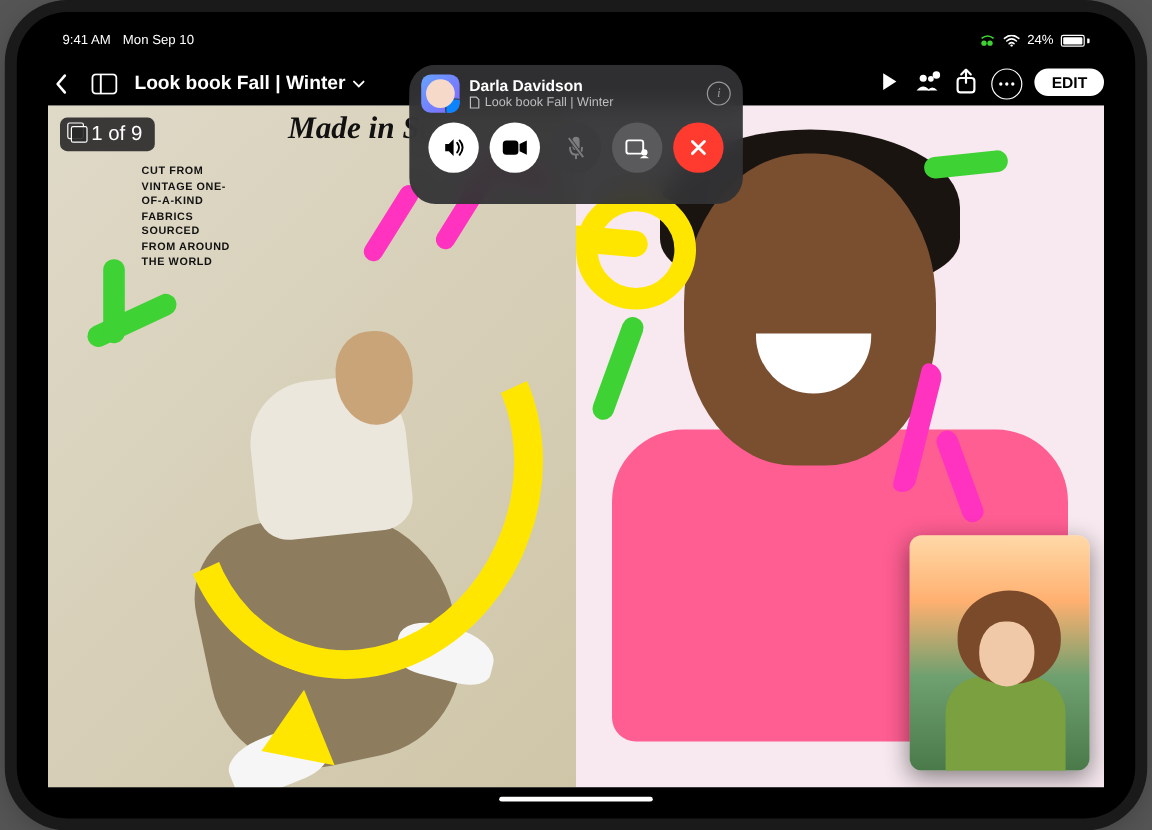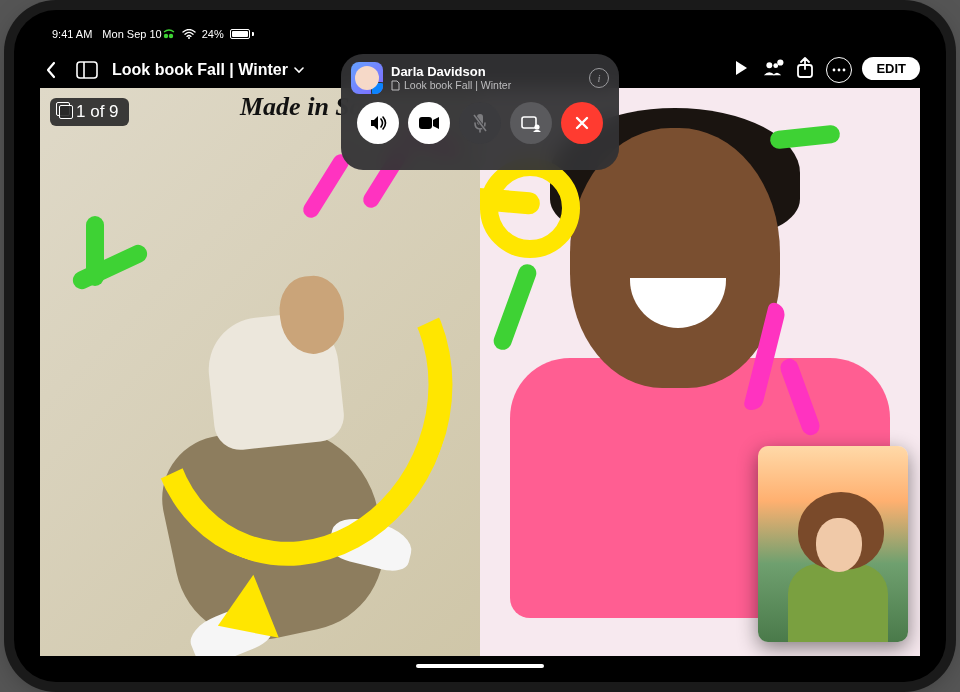--- a/index.html
+++ b/index.html
@@ -1,21 +1,21 @@
 <!DOCTYPE html>
 <html><head>
   <meta charset="utf-8">
   <style>
     * { margin: 0; padding: 0; box-sizing: border-box; }
     body { width: 960px; height: 692px; overflow: hidden; font-family: -apple-system, BlinkMacSystemFont, "Helvetica Neue", sans-serif; background: #555; display: flex; align-items: center; justify-content: center; }
     .device { position: relative; width: 932px; height: 672px; background: #000; border-radius: 42px; box-shadow: 0 0 0 10px #1a1a1a, 0 6px 30px rgba(0,0,0,.4); overflow: hidden; }
     .screen { position: absolute; inset: 10px; border-radius: 32px; overflow: hidden; background: #000; }
 
     
-    .status-bar { position: absolute; top: 0; left: 0; right: 0; height: 28px; display: flex; align-items: center; padding: 0 28px; font-size: 11px; color: #fff; z-index: 50; }
+    .status-bar { position: absolute; top: 0; left: 0; right: 0; height: 28px; display: flex; align-items: center; justify-content: space-between; padding: 0 28px; font-size: 11px; color: #fff; z-index: 50; }
     .status-left { display: flex; gap: 10px; align-items: center; font-weight: 500; }
     .status-right { display: flex; gap: 6px; align-items: center; }
     .wifi-icon { width: 14px; height: 10px; }
     .battery { display: flex; align-items: center; gap: 2px; }
     .battery-body { width: 20px; height: 10px; border: 1px solid #fff; border-radius: 2px; position: relative; }
     .battery-fill { position: absolute; inset: 1px; background: #fff; border-radius: 1px; }
     .battery-tip { width: 2px; height: 4px; background: #fff; border-radius: 0 1px 1px 0; }
 
     
     .toolbar { position: absolute; top: 32px; left: 0; right: 0; height: 36px; display: flex; align-items: center; padding: 0 16px; z-index: 40; }
@@ -184,20 +184,21 @@
             </svg>
         </span>
         <span class="edit-btn">EDIT</span>
       </div>
     </div>
 
     <div class="canvas">
       <div class="page page-left">
         <div class="page-counter">1 of 9</div>
         <div class="script-text">Made in Sa</div>
+        <div class="copy-text">CUT FROM VINTAGE ONE-OF-A-KIND FABRICS SOURCED FROM AROUND THE WORLD</div>
         <div class="figure-left">
           <div class="pants"></div>
           <div class="torso"></div>
           <div class="head-l"></div>
           <div class="shoe a"></div>
           <div class="shoe b"></div>
         </div>
         <div class="stroke sg1"></div>
         <div class="stroke sg2"></div>
         <div class="stroke sm1"></div>

